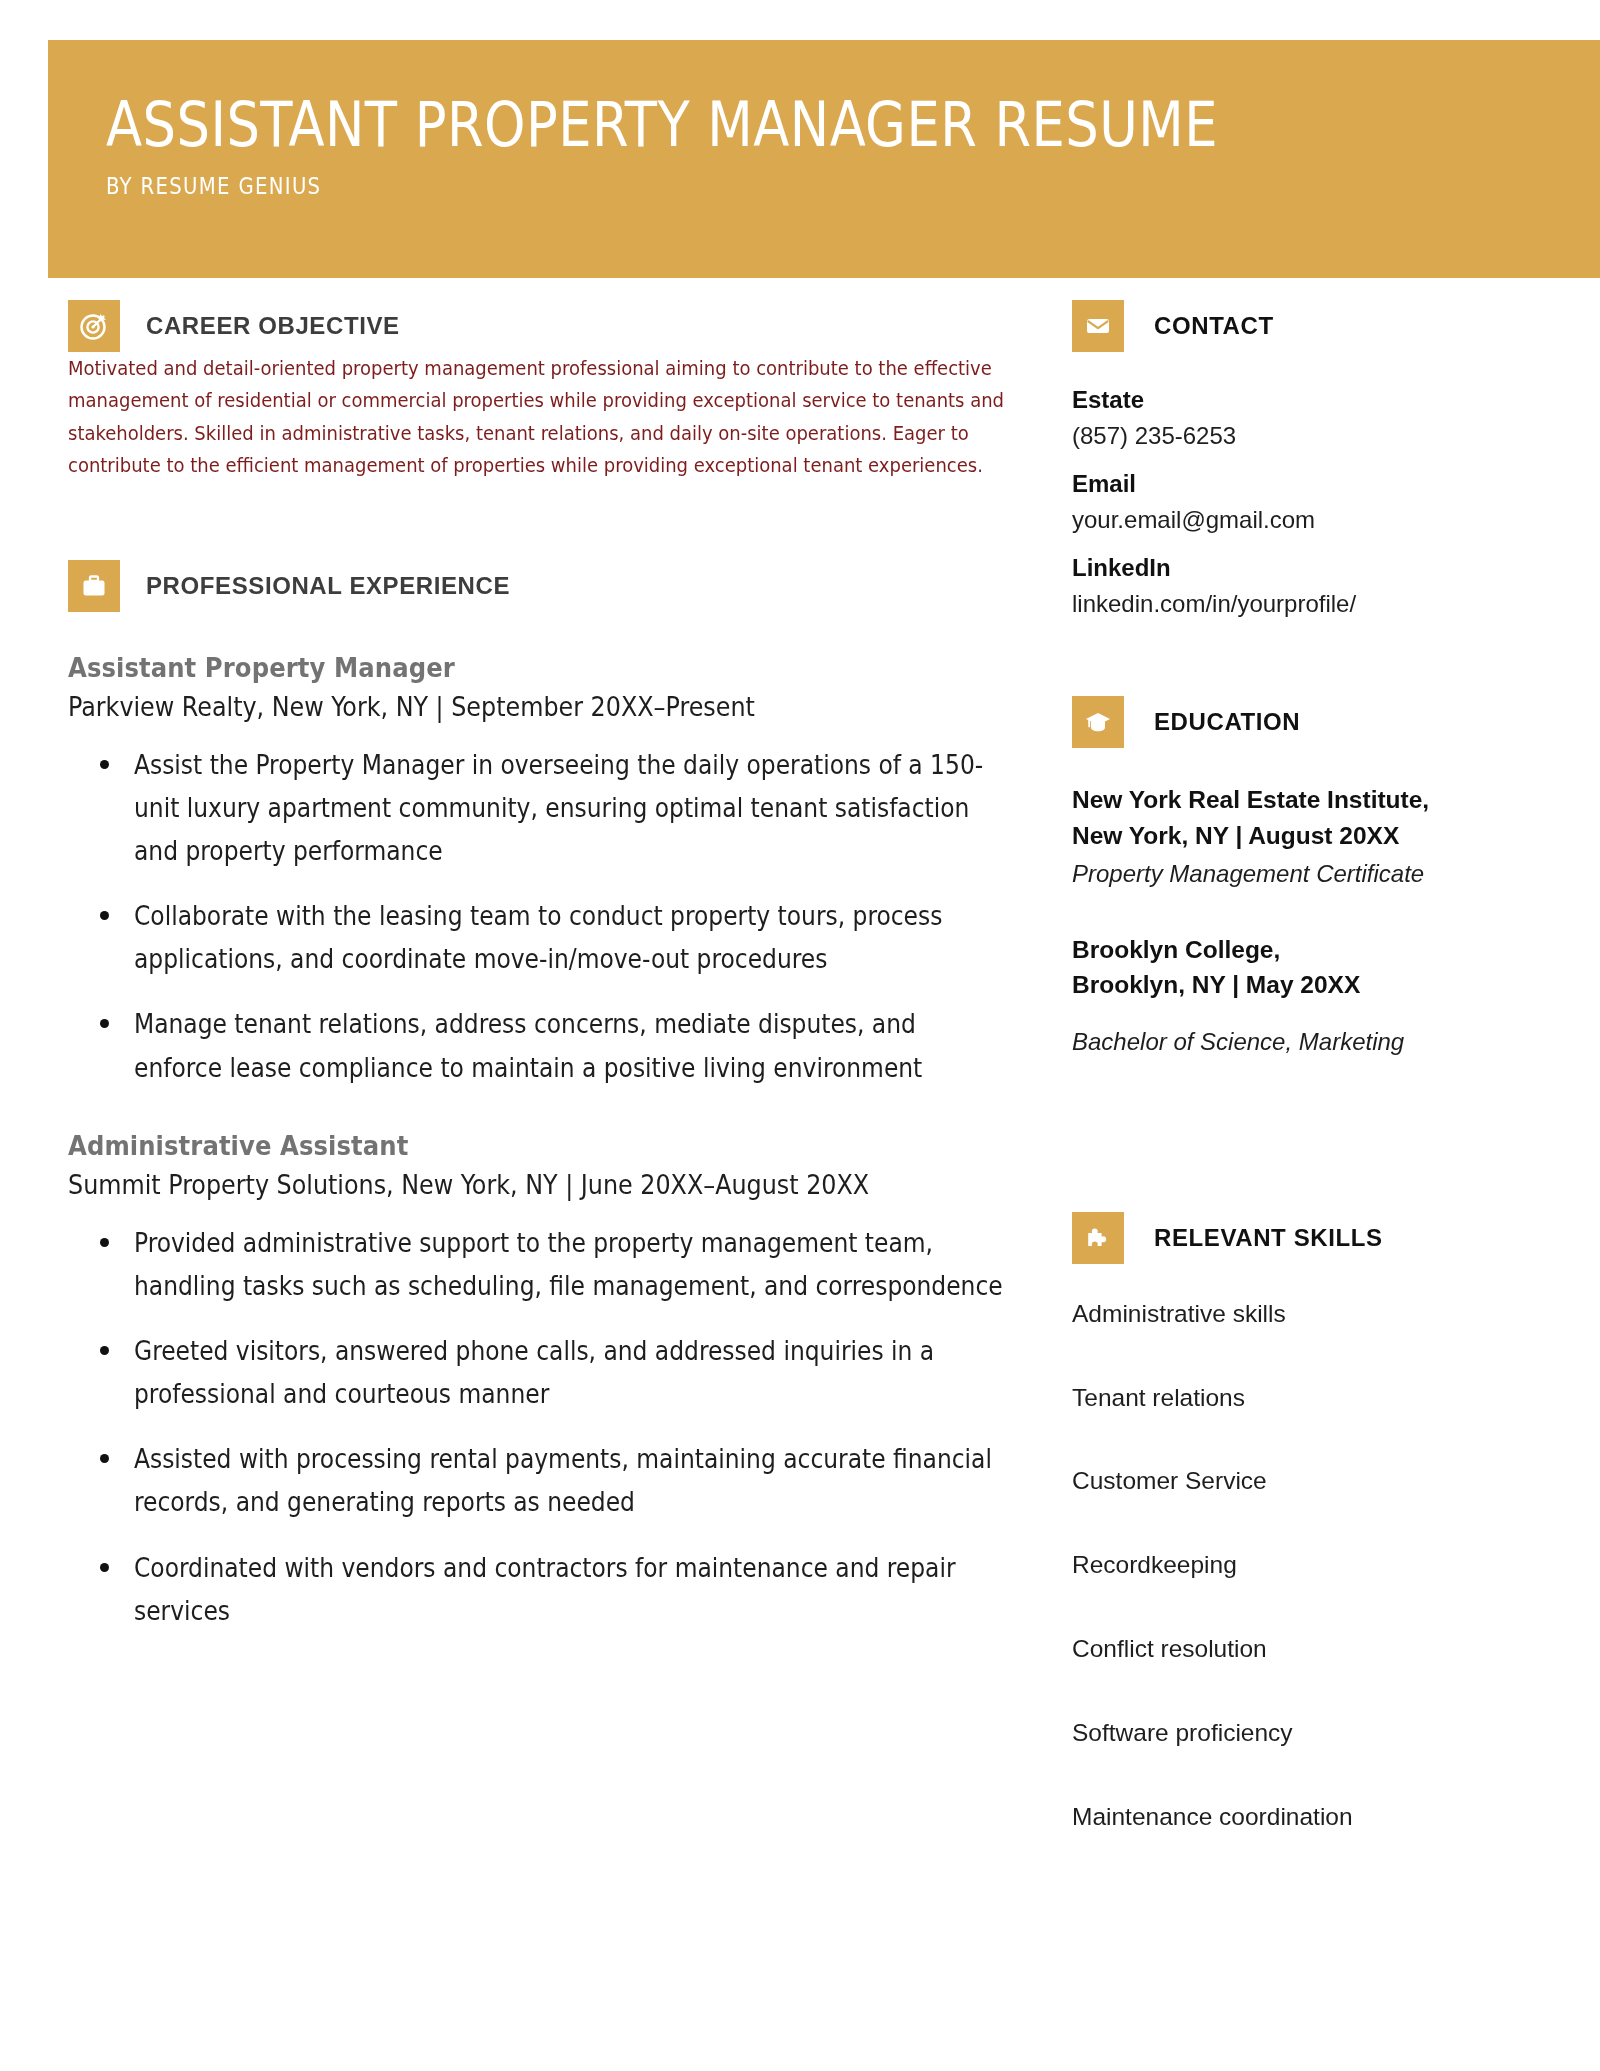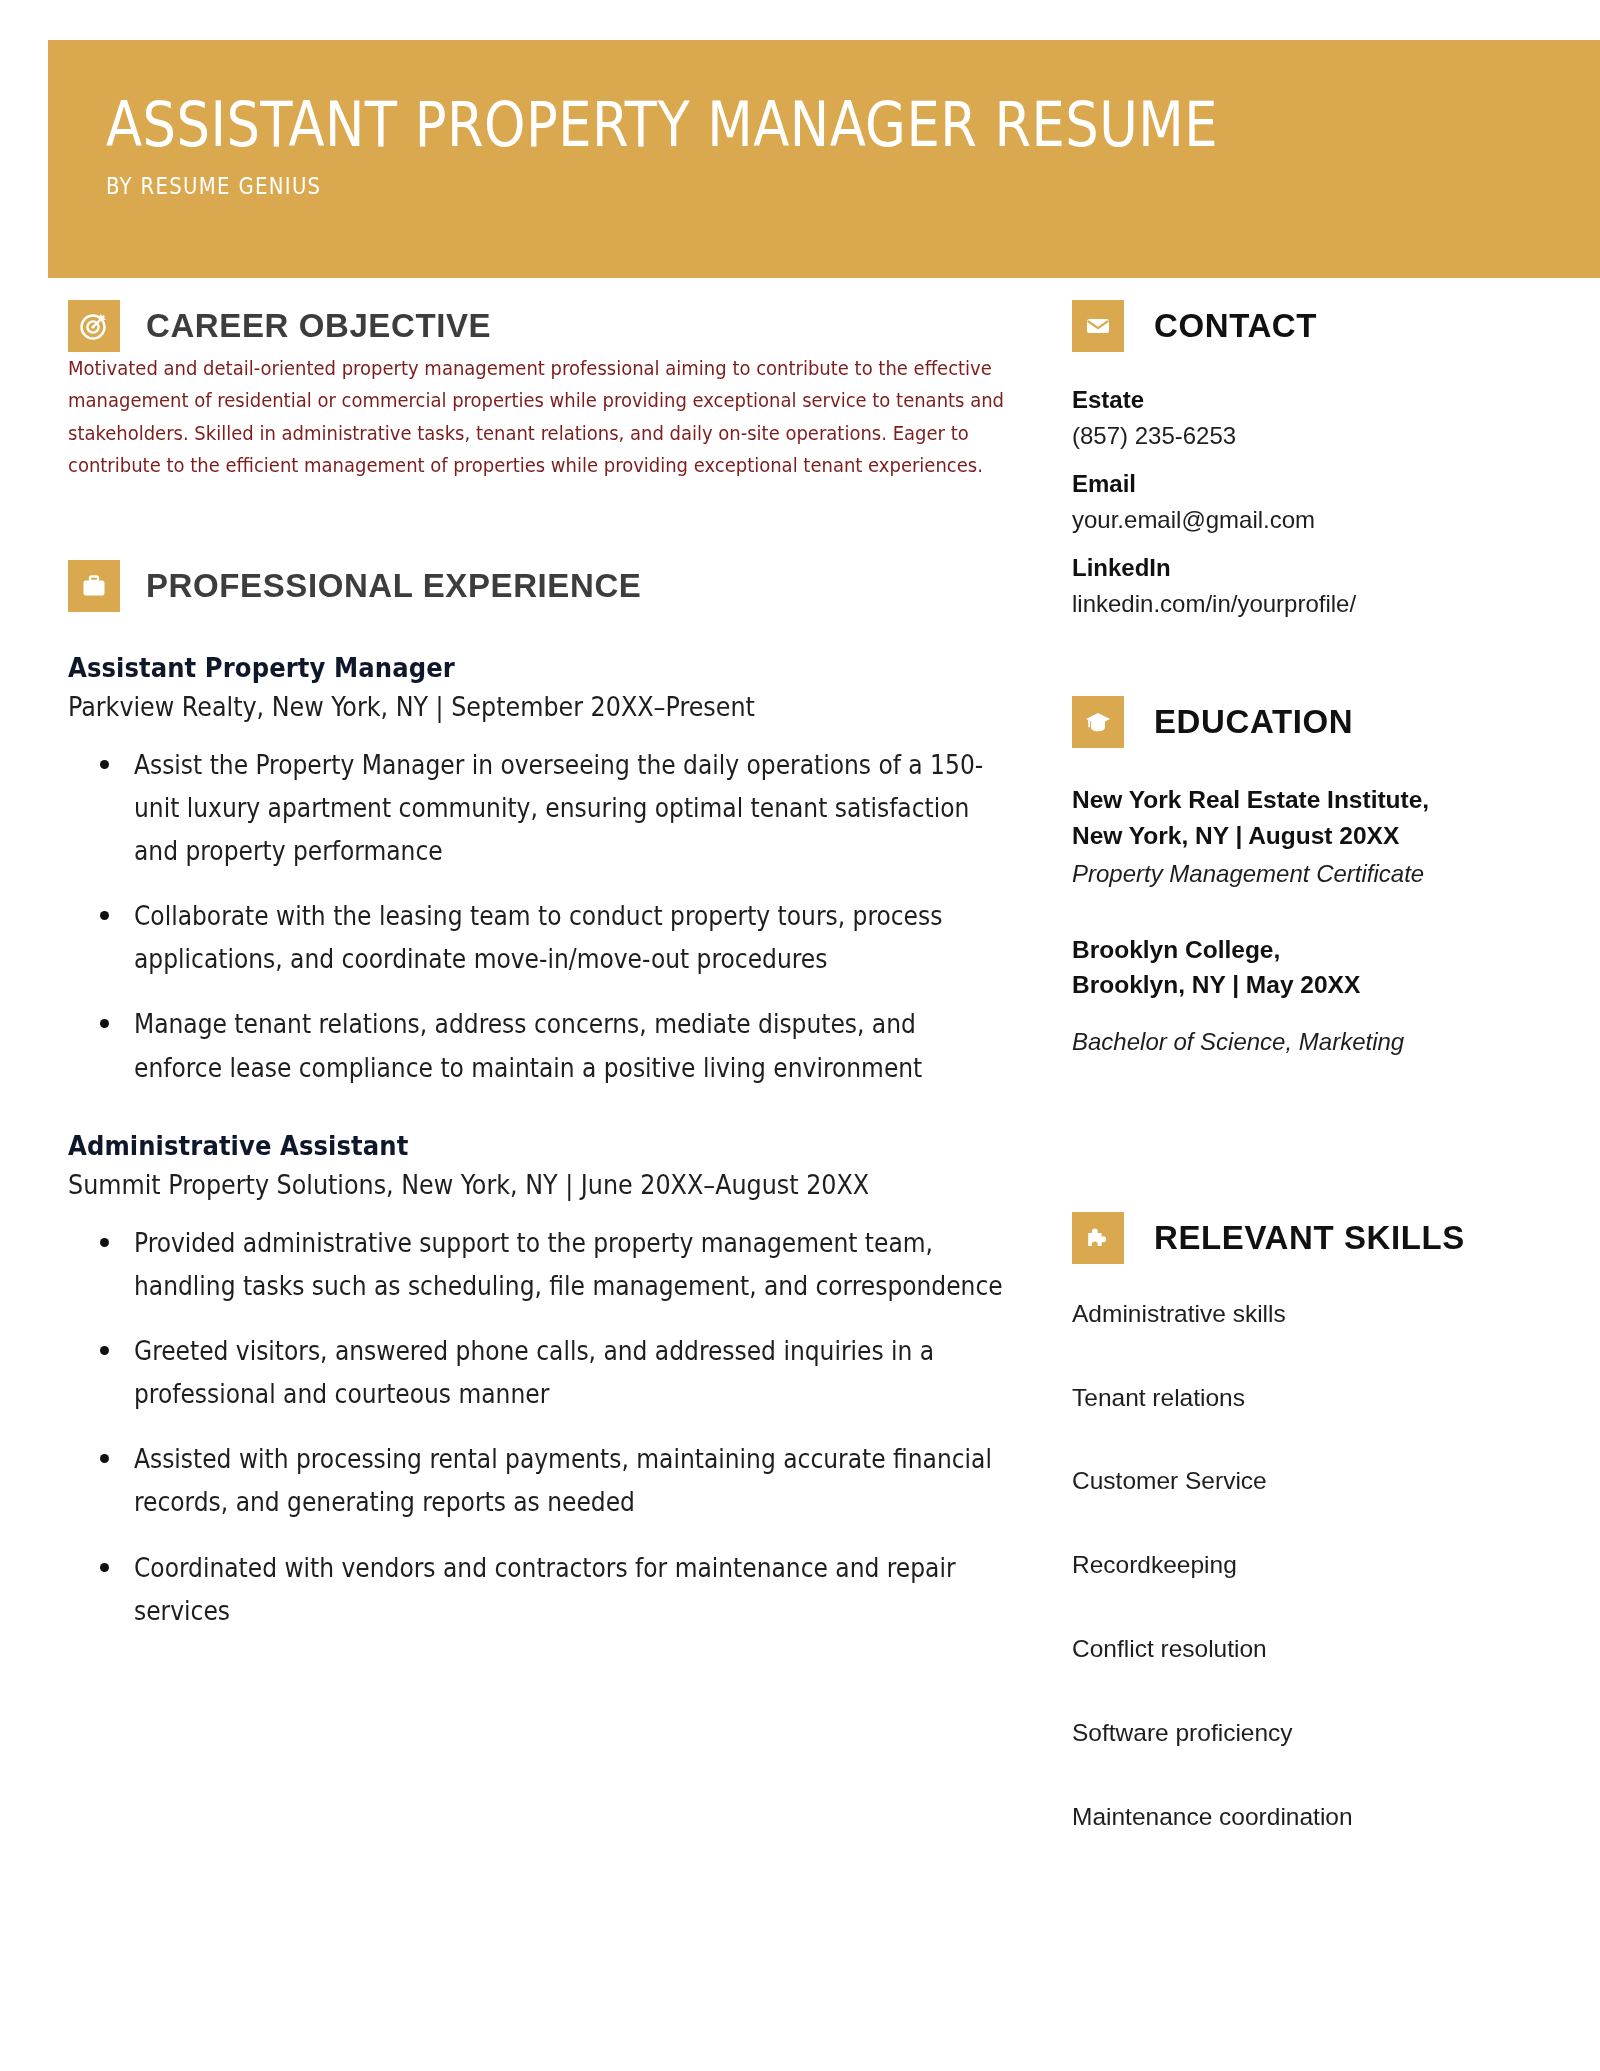--- a/index.html
+++ b/index.html
@@ -82,21 +82,21 @@
     height: 52px;
     background: #daa94f;
     display: flex;
     align-items: center;
     justify-content: center;
     flex: 0 0 52px;
   }
   .sec-icon svg { display: block; }
   .sec-title {
     font-family: "Liberation Sans", sans-serif;
-    font-size: 33px;
+    font-size: 24px;
     font-weight: 700;
     letter-spacing: 0.6px;
     color: #3d3d3d;
     white-space: nowrap;
   }
   .col-right .sec-title { color: #111111; }
   .col-right .sec-head { gap: 30px; }
 
   
   .objective {
@@ -107,21 +107,21 @@
     max-width: 1000px;
   }
 
   .sec-gap { height: 78px; }
 
   .job { margin-top: 40px; }
   .job-title {
     font-family: "Liberation Sans Narrow", "DejaVu Sans Condensed", "Liberation Sans", sans-serif;
     font-size: 27px;
     font-weight: 700;
-    color: #0f172a;
+    color: #737373;
     letter-spacing: 0.1px;
   }
   .job-meta {
     font-family: "Liberation Sans Narrow", "DejaVu Sans Condensed", "Liberation Sans", sans-serif;
     font-size: 26.5px;
     font-weight: 400;
     color: #1e1e1e;
     margin-top: 8px;
   }
   .bullets {

